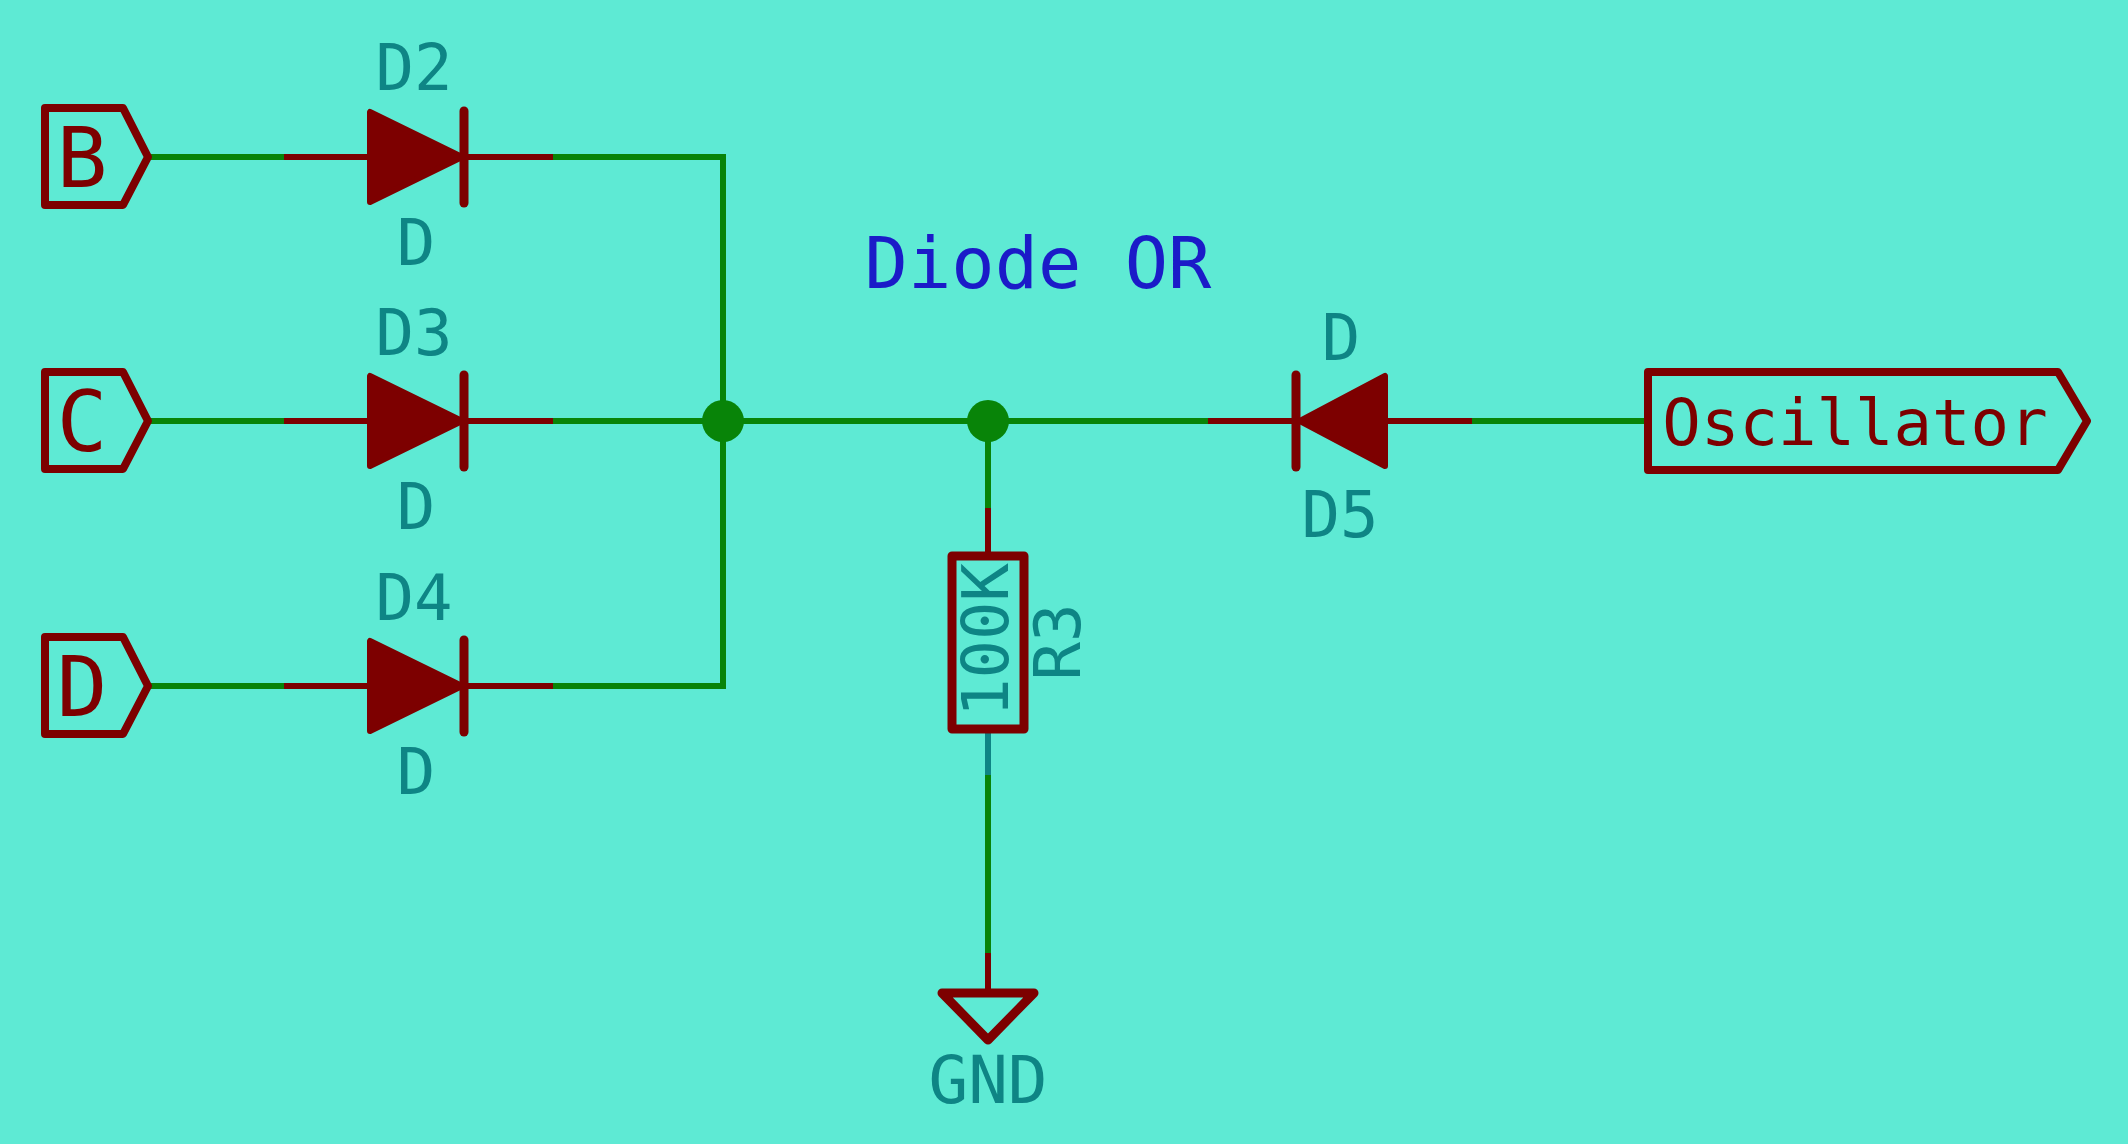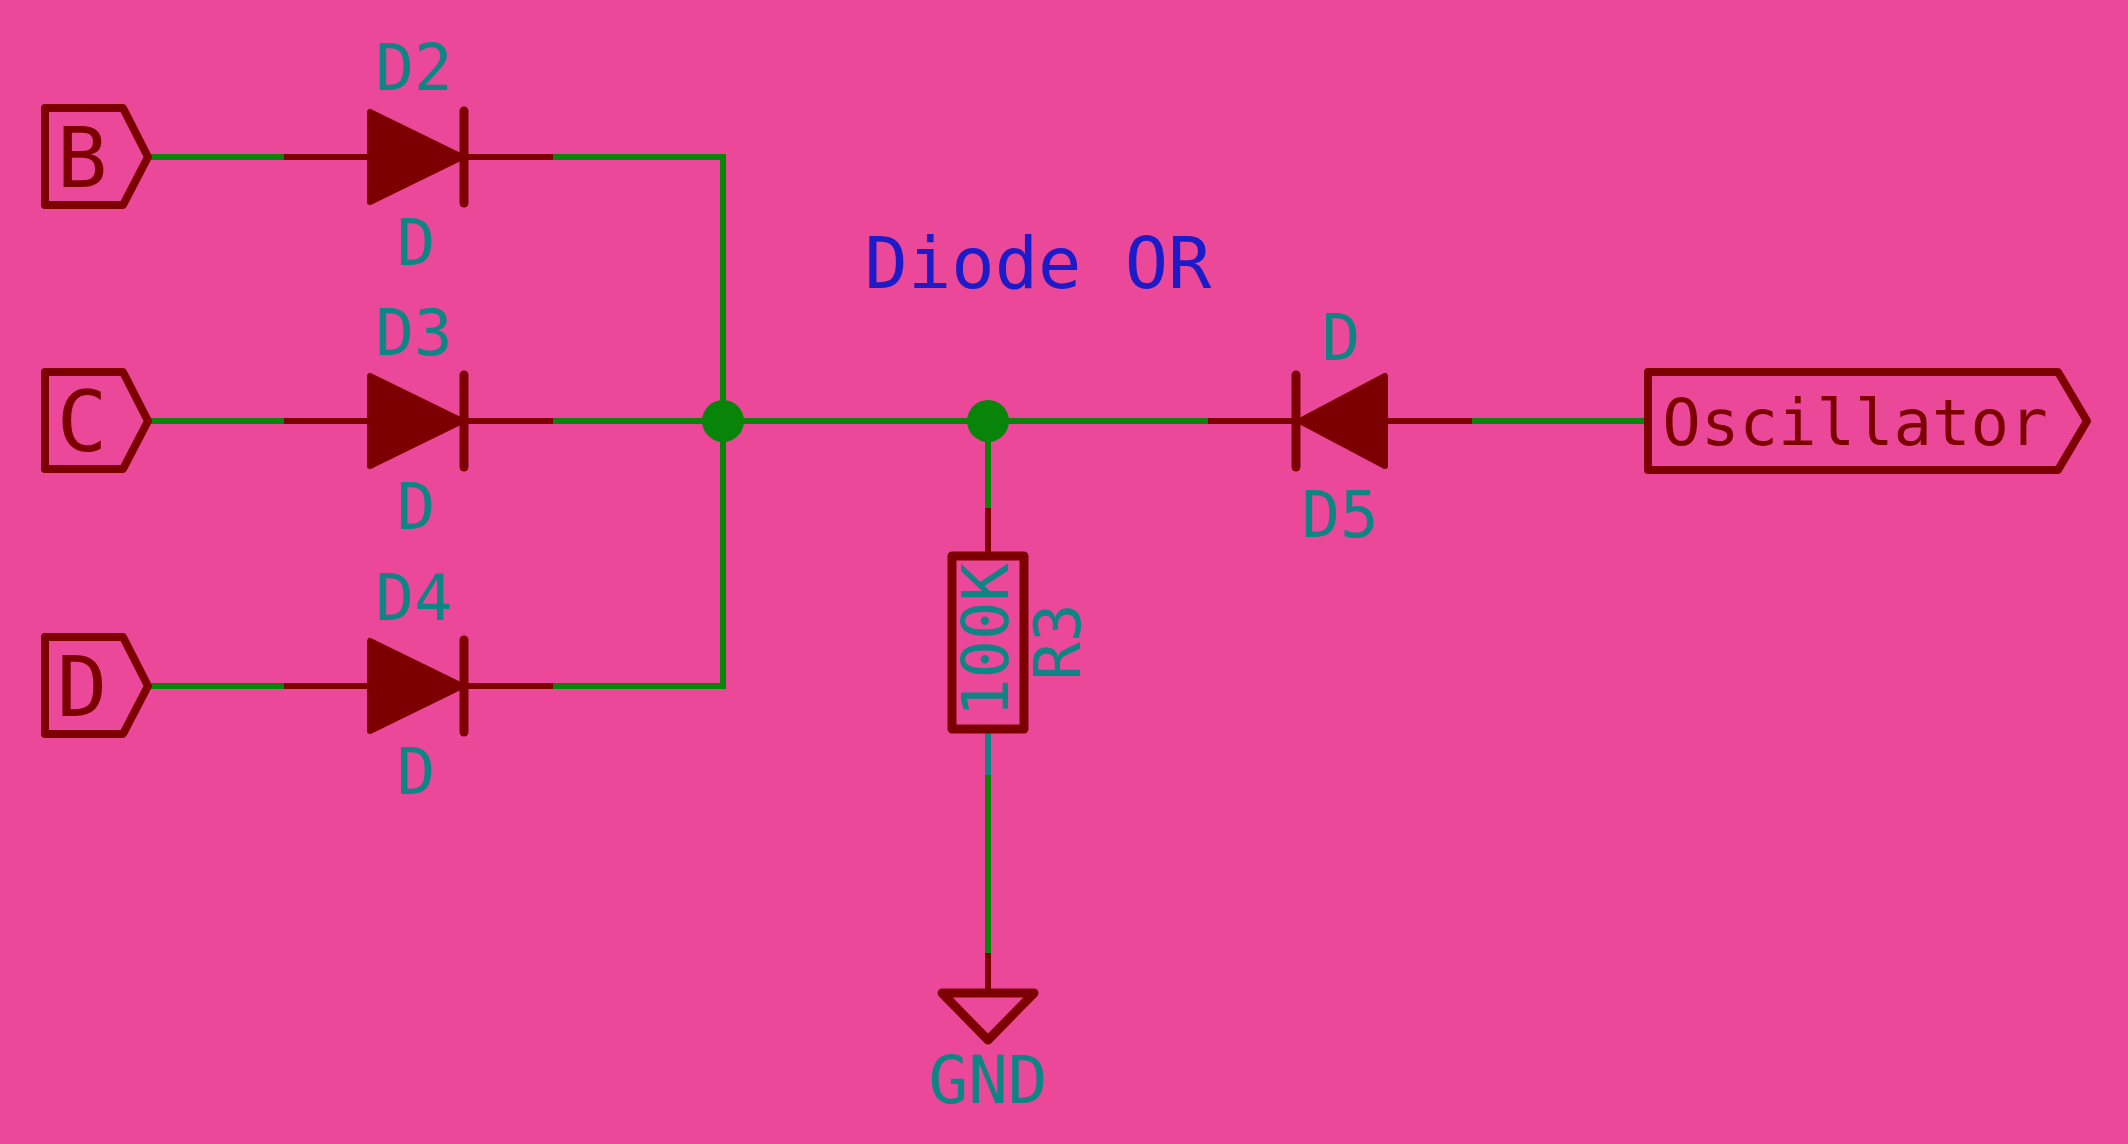--- a/index.html
+++ b/index.html
@@ -4,21 +4,21 @@
 <style>
   html, body {
     margin: 0;
     padding: 0;
     background: #ffffff;
   }
   .canvas {
     width: 2128px;
     height: 1144px;
     position: relative;
-    background: #ec4899;
+    background: #5eead4;
   }
   svg { display: block; }
   text {
     font-family: "DejaVu Sans Mono", "Liberation Mono", monospace;
   }
   
   .wire       { stroke: #088408; stroke-width: 6; fill: none; }
   .junction   { fill: #088408; stroke: none; }
   .pin        { stroke: #7d0000; stroke-width: 6; fill: none; }
   .pin-teal   { stroke: #0e8585; stroke-width: 6; fill: none; }

